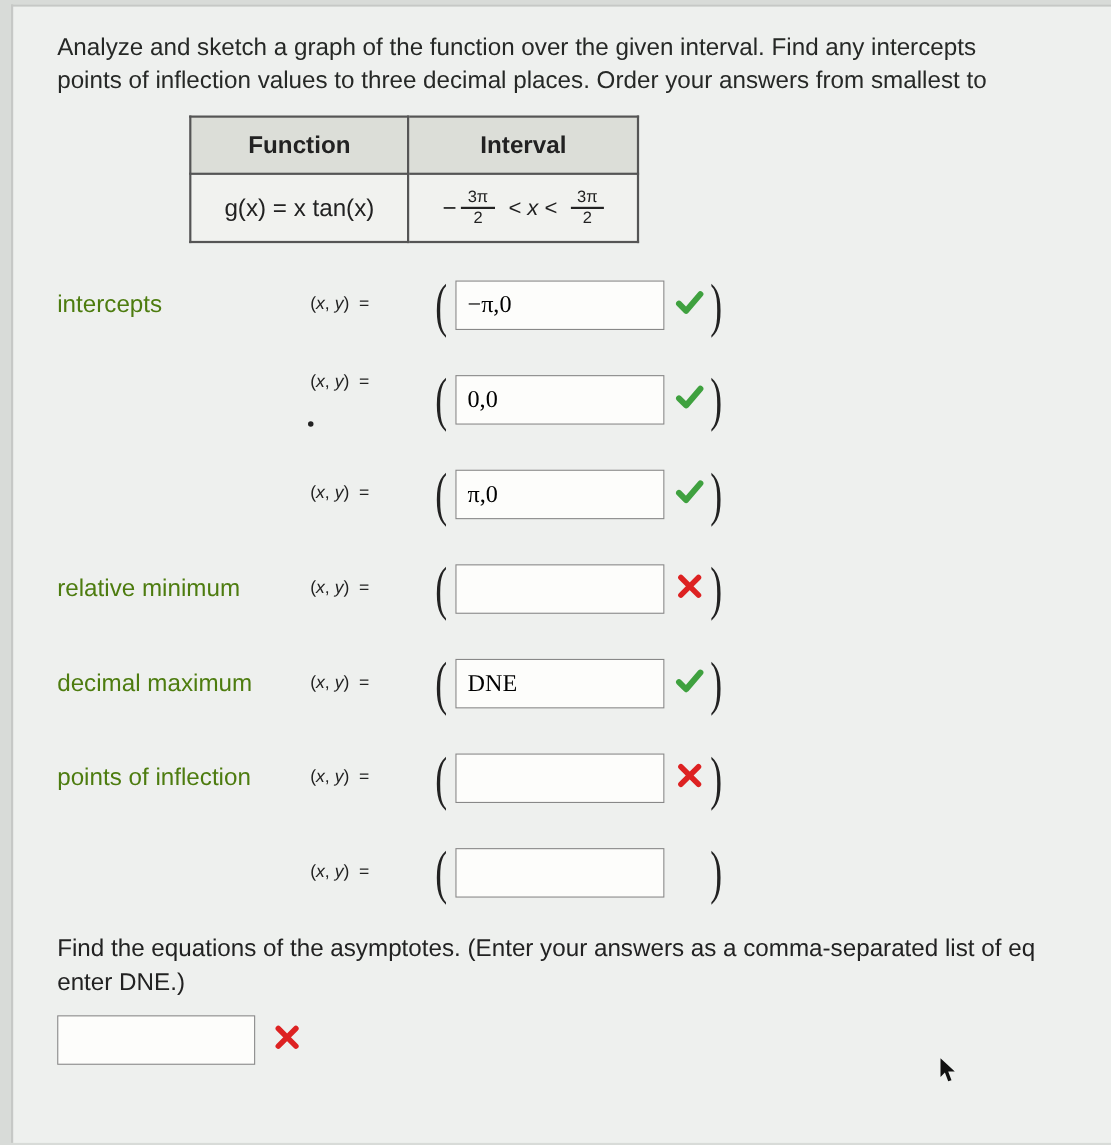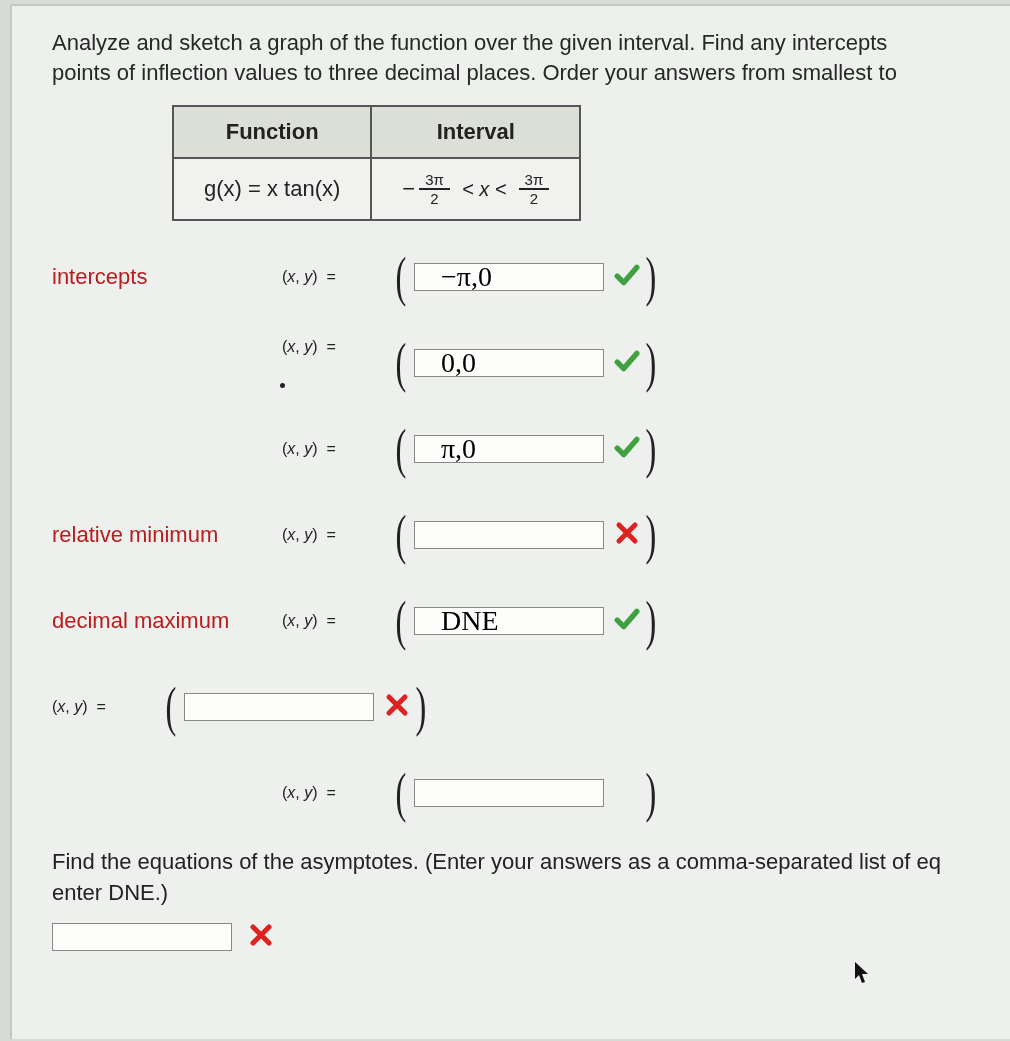--- a/index.html
+++ b/index.html
@@ -57,44 +57,44 @@
   .ineq { vertical-align: middle; font-size: 20px; padding: 0 6px; font-style: italic;}
   .row {
     display: flex;
     align-items: center;
     margin: 0 0 22px 0;
     height: 64px;
   }
   .rlabel {
     width: 230px;
     font-size: 22px;
-    color: #b91c1c;
+    color: #4d7c0f;
   }
   .xy {
     width: 110px;
     font-size: 16px;
     text-align: left;
   }
   .xy .ital { font-style: italic; }
   .paren {
     font-size: 54px;
     font-family: "Times New Roman", serif;
     font-weight: 300;
     line-height: 0.6;
     transform: scaleX(0.6);
     display:inline-block;
     color: #222;
   }
   .ansbox {
     width: 190px;
-    height: 28px;
+    height: 45px;
     border: 1px solid #888;
     background: #fdfdfb;
-    font-size: 28px;
-    padding: 6px 26px;
+    font-size: 22px;
+    padding: 6px 10px;
     font-family: "Times New Roman", serif;
     margin: 0 4px;
   }
   .mark {
     width: 30px;
     text-align: center;
     margin-left:4px;
   }
   .check svg { width: 26px; height: 26px; }
   .cross svg { width: 24px; height: 24px; }
@@ -206,20 +206,21 @@
     <input class="ansbox" value="DNE" style="">
     <div class="mark check">
       <svg viewBox="0 0 24 24">
           <path fill="none" stroke="#3fa13f" stroke-width="5" stroke-linecap="round" stroke-linejoin="round" d="M3 13 L9 19 L21 5"></path>
         </svg>
     </div>
     <span class="paren">)</span>
   </div>
 
   <div class="row">
+    <div class="rlabel">points of inflection</div>
     <div class="xy">(<span class="ital">x</span>, <span class="ital">y</span>) &nbsp;=</div>
     <span class="paren">(</span>
     <input class="ansbox" value="" style="">
     <div class="mark cross">
       <svg viewBox="0 0 24 24">
           <path fill="none" stroke="#d22" stroke-width="5" stroke-linecap="round" d="M4 4 L20 20 M20 4 L4 20"></path>
         </svg>
     </div>
     <span class="paren">)</span>
   </div>

